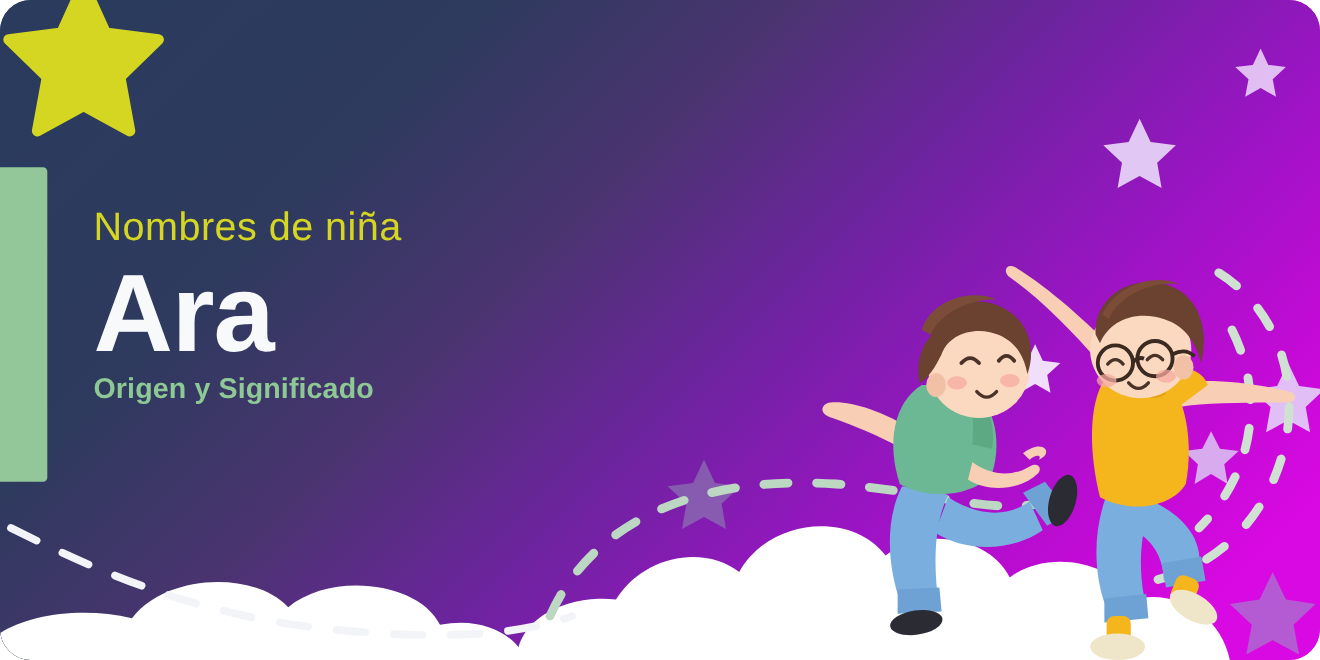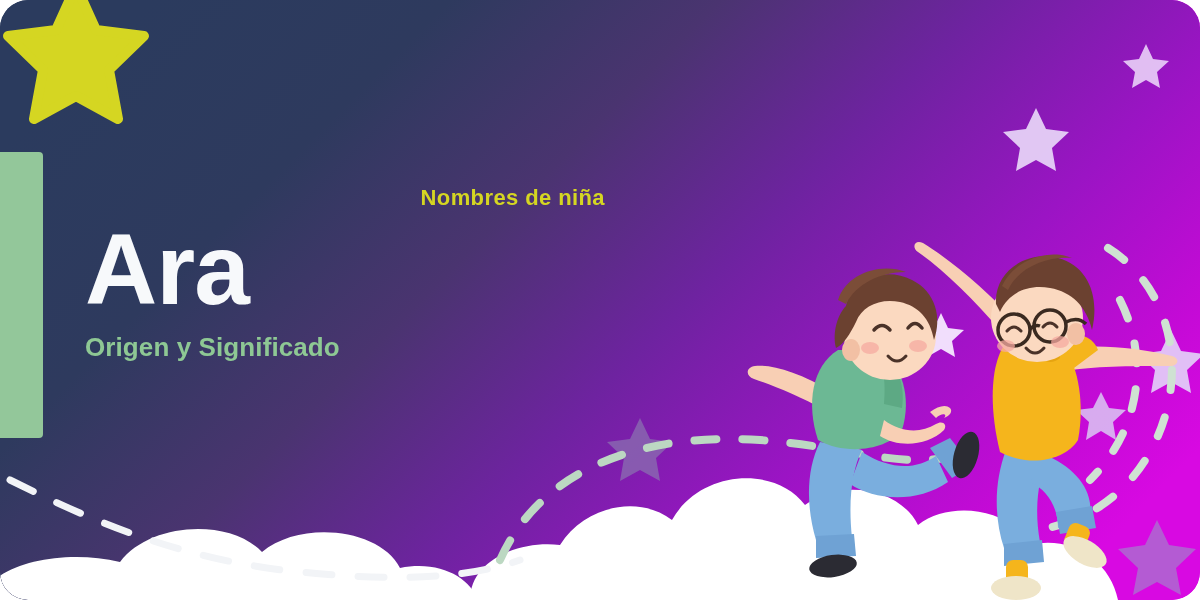--- a/index.html
+++ b/index.html
@@ -32,29 +32,29 @@
   .logo .smile u{
     position:absolute;left:8px;top:15px;width:20px;height:11px;
     border:0;border-bottom:3.5px solid #3b2a4d;border-radius:0 0 20px 20px;
     border-left:3.5px solid #3b2a4d;border-right:3.5px solid #3b2a4d;
     border-top:none;box-sizing:border-box;
   }
 
   
   .textblock{position:absolute;left:85px;top:186px;width:520px;}
   .kicker{
-    font-size:22px;color:#d5d622;font-weight:700;letter-spacing:.4px;
-    font-family:"Liberation Sans",sans-serif;line-height:1.1;text-align:right;
+    font-size:36px;color:#d5d622;font-weight:400;letter-spacing:.4px;
+    font-family:"Liberation Sans",sans-serif;line-height:1.1;
   }
   .bigname{
     font-size:100px;color:#f7f9fb;font-weight:700;letter-spacing:-1px;
     line-height:1.06;margin-top:6px;font-family:"Liberation Sans",sans-serif;
   }
   .subtitle{
-    font-size:26px;color:#8ec894;font-weight:700;margin-top:10px;letter-spacing:.1px;
+    font-size:26px;color:#8ec894;font-weight:700;letter-spacing:.1px;
     font-family:"Liberation Sans",sans-serif;
   }
 
   svg.art{position:absolute;left:0;top:0;width:1200px;height:600px;}
 </style>
 </head>
 <body>
 
 <div class="card">
 

